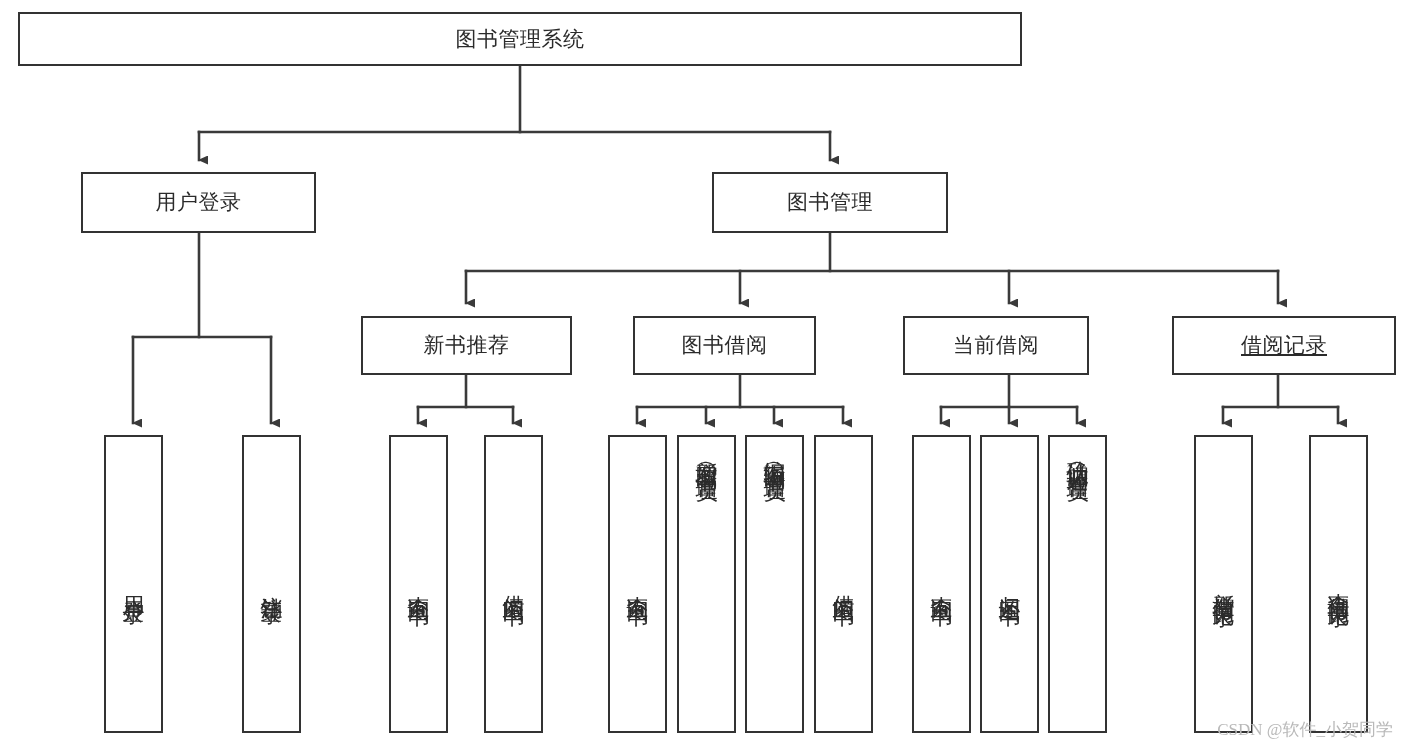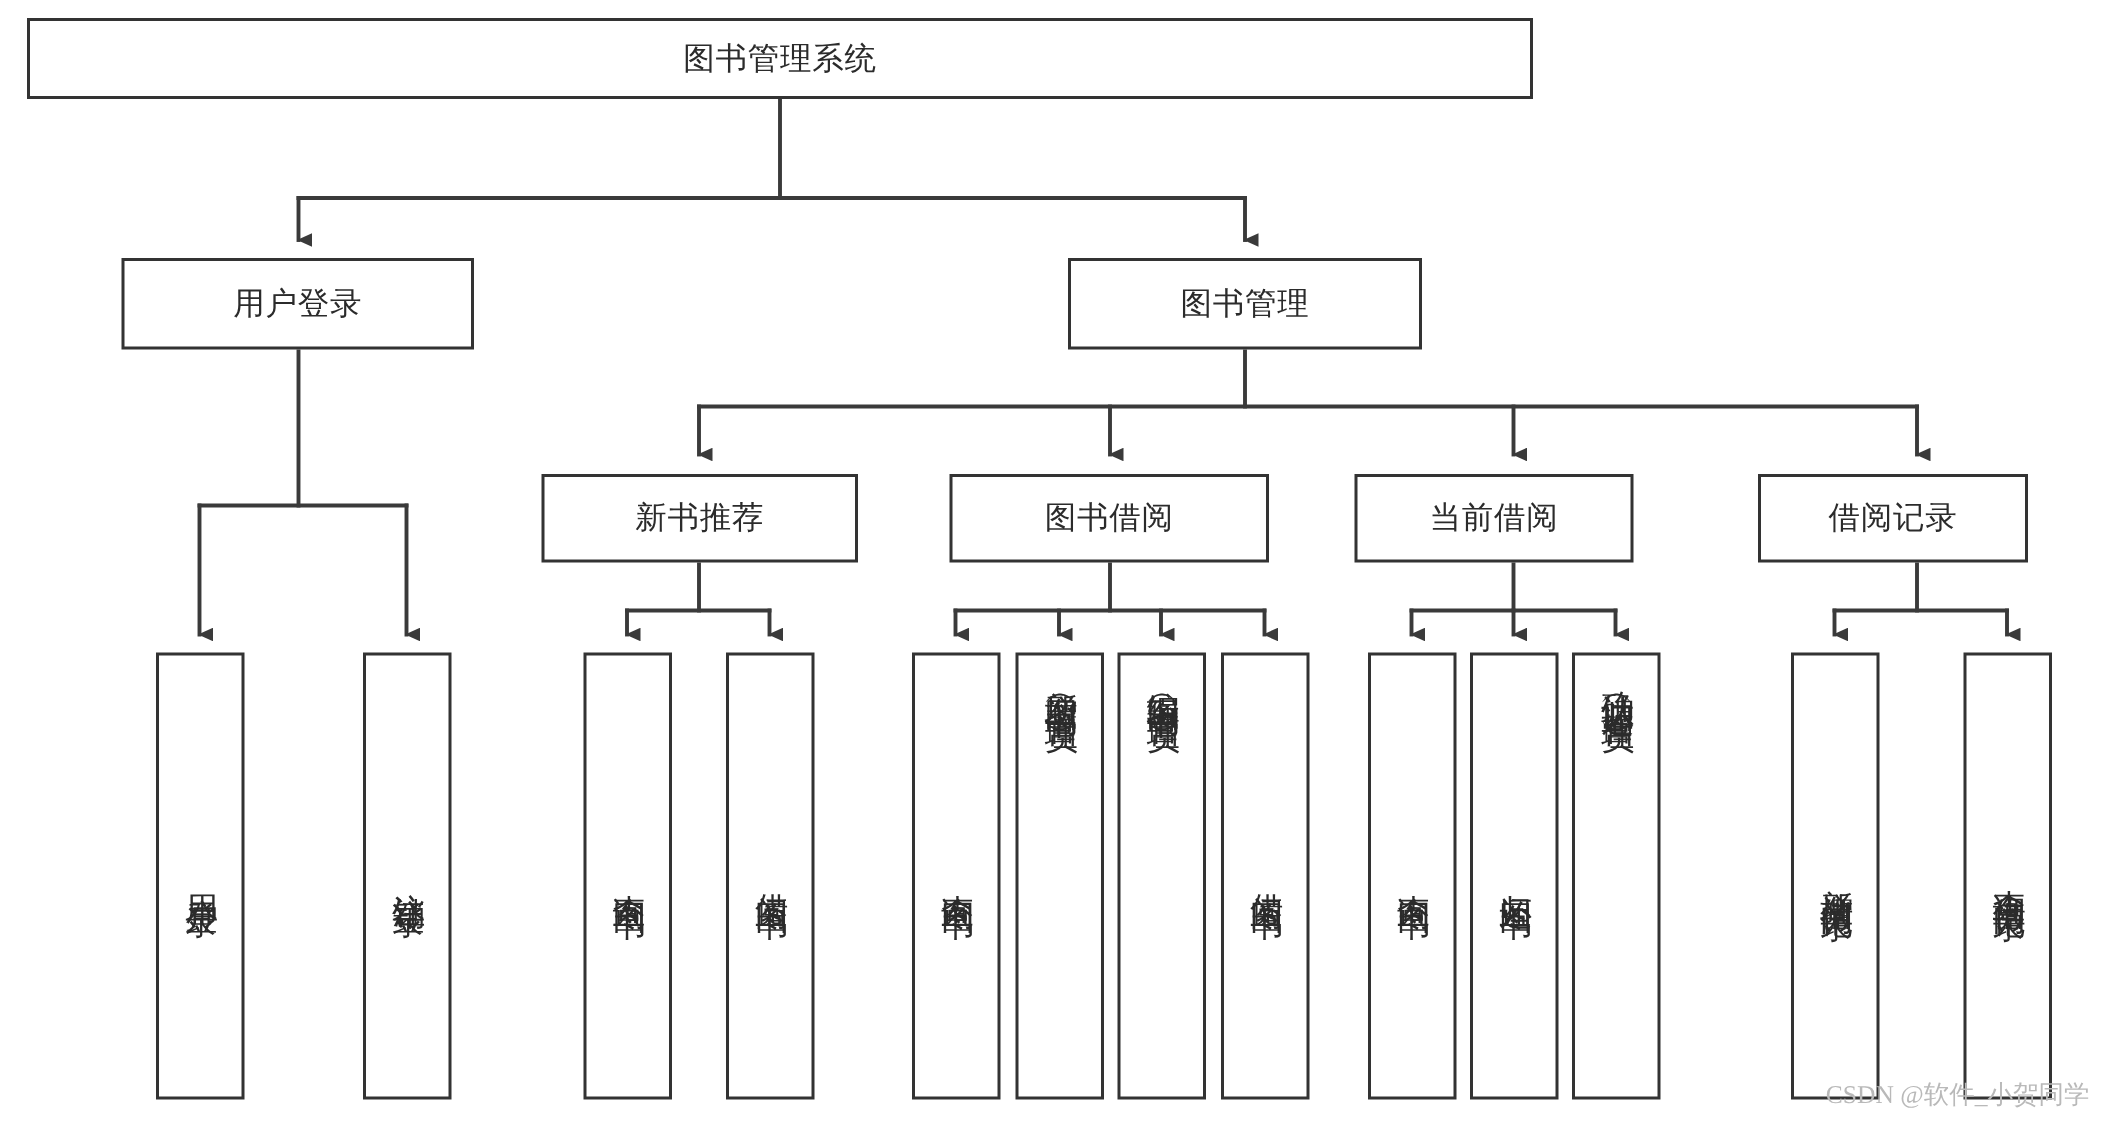--- a/index.html
+++ b/index.html
@@ -149,29 +149,29 @@
   </div>
 
   <div class="node horiz" style="left:712px; top:172px; width:236px; height:61px;">
     <span class="node-label">图书管理</span>
   </div>
 
   <div class="node horiz" style="left:361px; top:316px; width:211px; height:59px;">
     <span class="node-label">新书推荐</span>
   </div>
 
-  <div class="node horiz" style="left:633px; top:316px; width:213px; height:59px;">
+  <div class="node horiz" style="left:633px; top:316px; width:183px; height:59px;">
     <span class="node-label">图书借阅</span>
   </div>
 
   <div class="node horiz" style="left:903px; top:316px; width:186px; height:59px;">
     <span class="node-label">当前借阅</span>
   </div>
 
-  <div class="node horiz" style="left:1172px; top:316px; width:180px; height:59px;">
+  <div class="node horiz" style="left:1172px; top:316px; width:224px; height:59px;text-decoration:underline;">
     <span class="node-label">借阅记录</span>
   </div>
 
   <div class="node vert center" style="left:104px; top:435px; width:59px; height:298px;">
     <span class="node-label">用户登录</span>
   </div>
 
   <div class="node vert center" style="left:242px; top:435px; width:59px; height:298px;">
     <span class="node-label">注销登录</span>
   </div>

